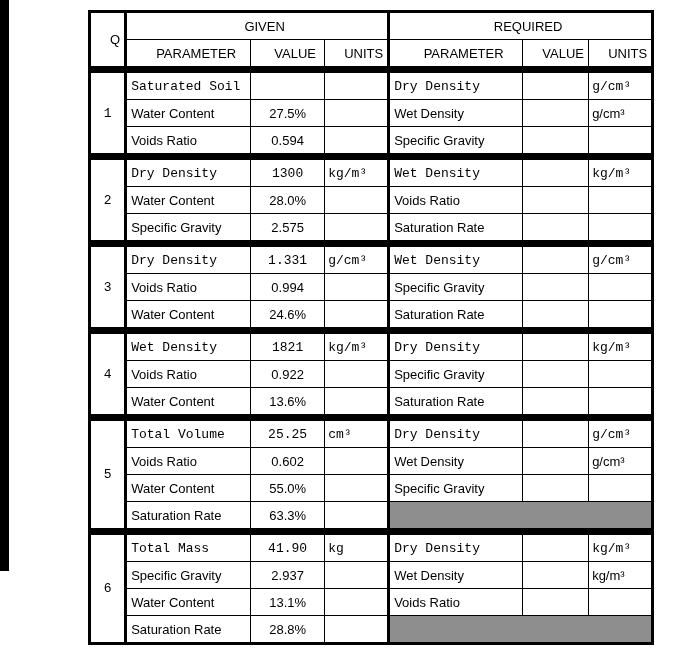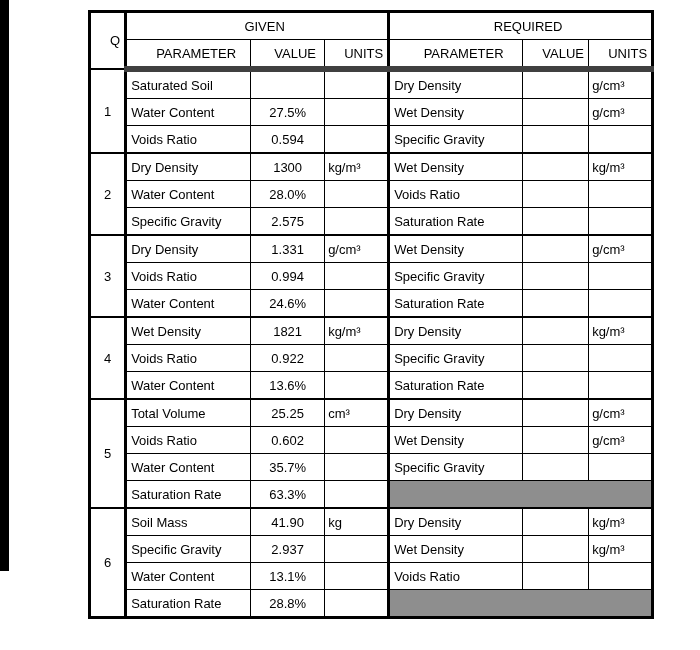--- a/index.html
+++ b/index.html
@@ -36,21 +36,21 @@
     padding: 1px 4px;
     height: 24px;
     white-space: nowrap;
     overflow: hidden;
     vertical-align: middle;
   }
   thead th { text-align: center; padding-left: 19px; }
   thead tr.colhead th { border-bottom: 6px solid #404040; }
   .qhead, .qcell { border-right: 3px solid #000; text-align: center; }
   .rp { border-left: 3px solid #000; }
-  tbody.q-group tr:first-child td { border-top: 2px solid #000000; }
+  tbody.q-group tr:first-child td { border-top: 7px solid #000000; font-family: Liberation Mono, monospace; }
   td.pcell { text-align: left; }
   td.vcell { text-align: center; }
   td.ucell { text-align: left; padding-left: 3px; }
   td.filler { padding: 0; }
 </style>
 </head>
 <body>
 
 <div class="left-bar"></div>
 
@@ -200,37 +200,37 @@
       <tr>
         <td class="pcell">Voids Ratio</td>
         <td class="vcell">0.602</td>
         <td class="ucell"></td>
         <td class="pcell rp">Wet Density</td>
         <td class="vcell"></td>
         <td class="ucell">g/cm³</td>
       </tr>
       <tr>
         <td class="pcell">Water Content</td>
-        <td class="vcell">35.7%</td>
+        <td class="vcell">55.0%</td>
         <td class="ucell"></td>
         <td class="pcell rp">Specific Gravity</td>
         <td class="vcell"></td>
         <td class="ucell"></td>
       </tr>
       <tr>
         <td class="pcell">Saturation Rate</td>
         <td class="vcell">63.3%</td>
         <td class="ucell"></td>
         <td colspan="3" class="filler rp" style="background: rgb(142, 142, 142);"></td>
       </tr>
     </tbody>
     <tbody class="q-group">
       <tr>
         <td class="qcell" rowspan="4">6</td>
-        <td class="pcell">Soil Mass</td>
+        <td class="pcell">Total Mass</td>
         <td class="vcell">41.90</td>
         <td class="ucell">kg</td>
         <td class="pcell rp">Dry Density</td>
         <td class="vcell"></td>
         <td class="ucell">kg/m³</td>
       </tr>
       <tr>
         <td class="pcell">Specific Gravity</td>
         <td class="vcell">2.937</td>
         <td class="ucell"></td>

